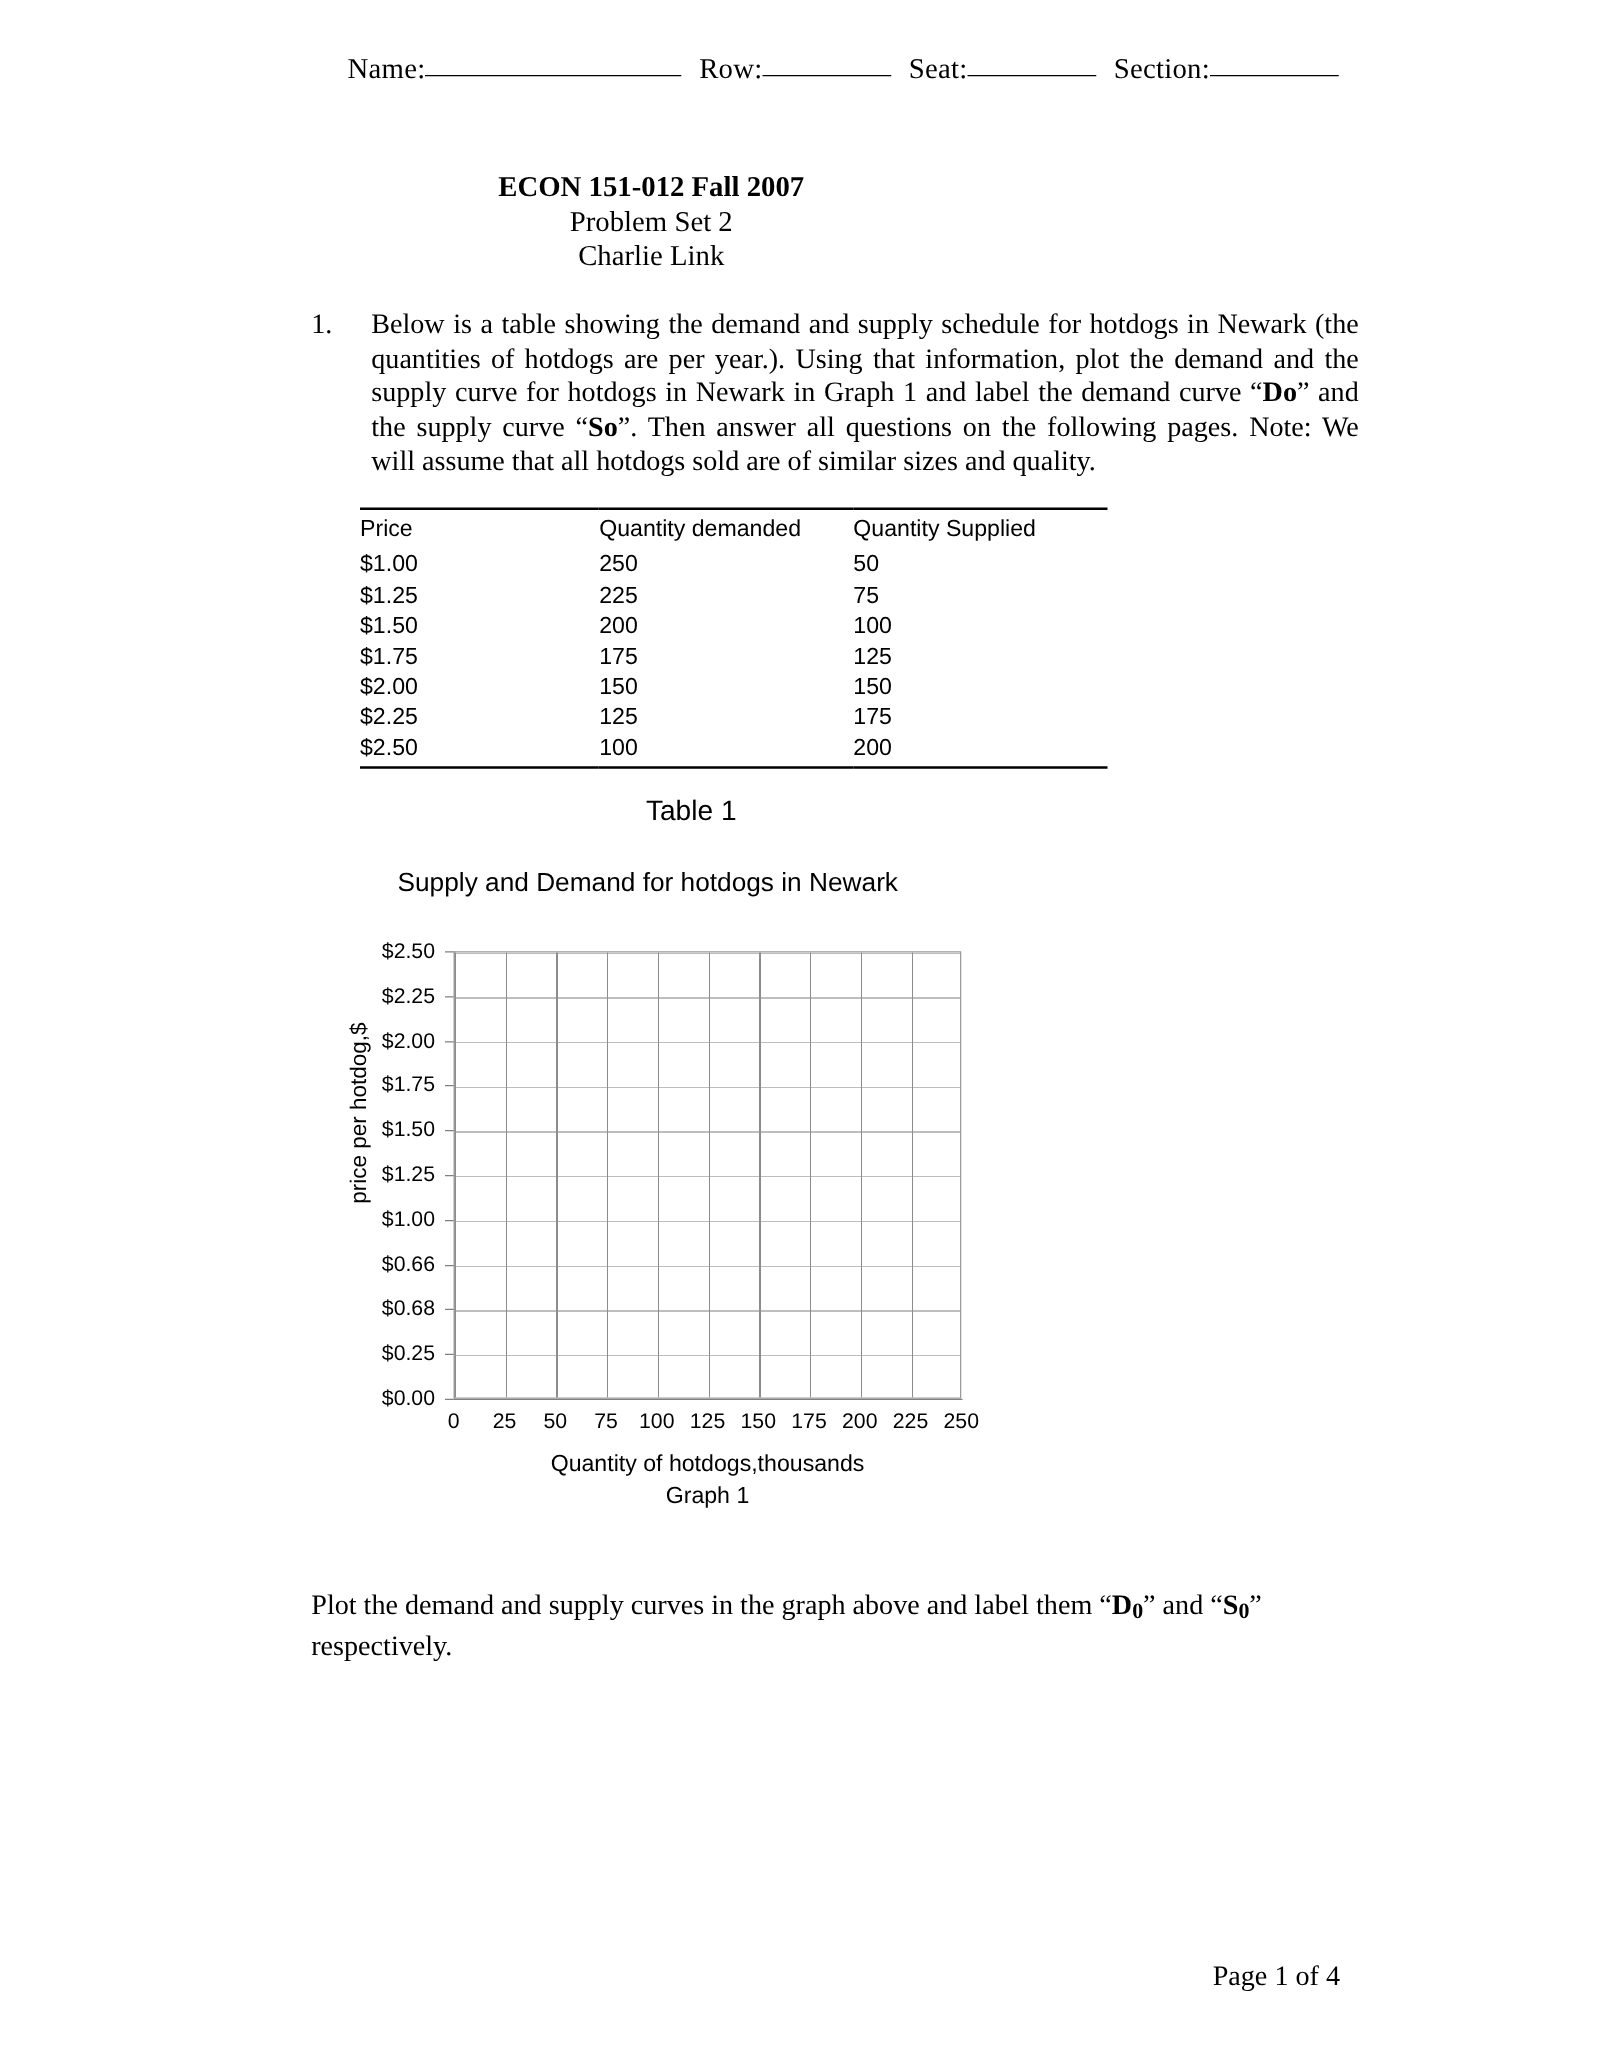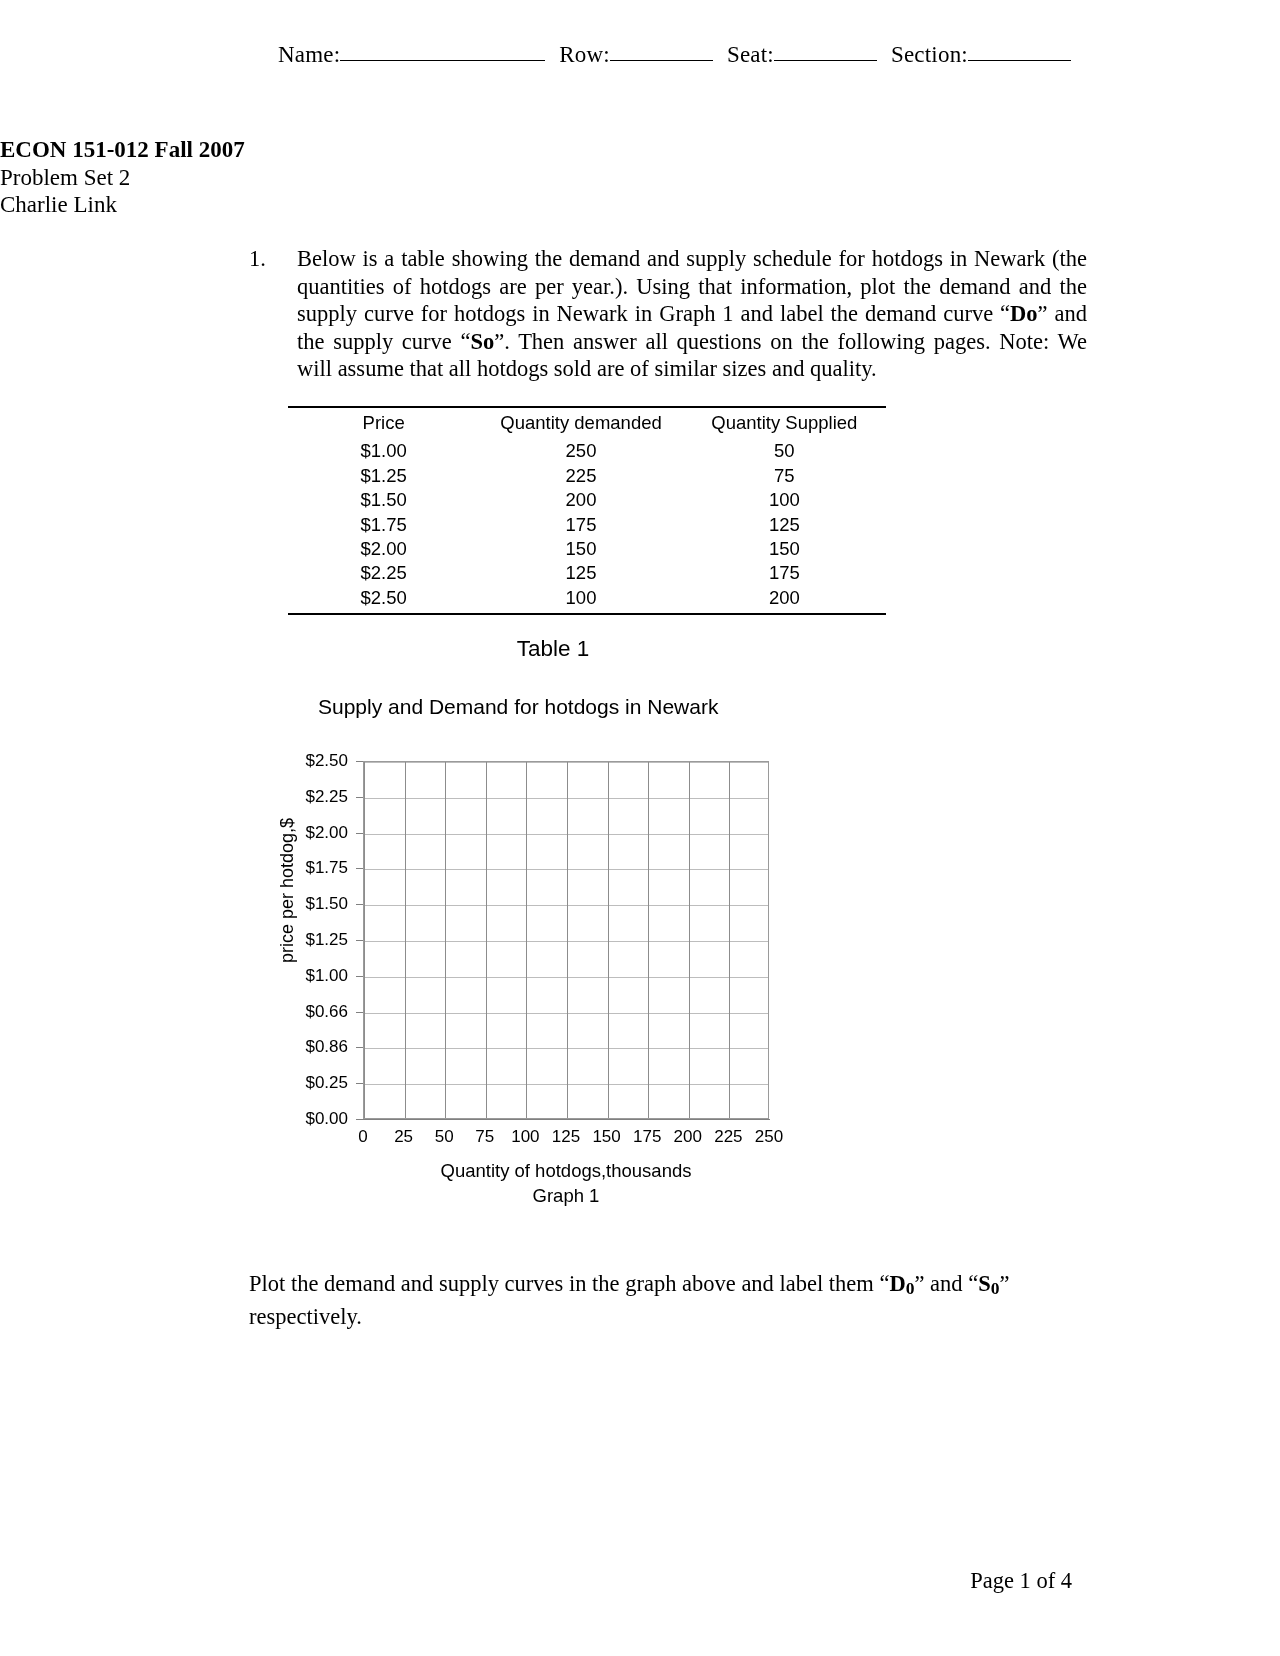--- a/index.html
+++ b/index.html
@@ -37,20 +37,21 @@
   .rule-long  { display:inline-block; border-bottom:1.5px solid #000; width:205px; vertical-align: 1px;}
   .rule-med   { display:inline-block; border-bottom:1.5px solid #000; width:103px; vertical-align: 1px;}
   .gap-a { display:inline-block; width:14px; }
 
   
   .title-block {
     position: absolute;
     top: 136px;
     left: 0;
     width: 1042px;
+    text-align: center;
   }
   .title-block .t1 {
     font-size: 23px;
     font-weight: bold;
     line-height: 28px;
   }
   .title-block .t2, .title-block .t3 {
     font-size: 23px;
     line-height: 27px;
   }
@@ -86,21 +87,21 @@
     width: 598px;
     font-family: "Liberation Sans", "DejaVu Sans", sans-serif;
     font-size: 18.5px;
   }
   table.sched {
     border-collapse: collapse;
     width: 100%;
     table-layout: fixed;
   }
   table.sched th, table.sched td {
-    text-align: center;
+    text-align: left;
     padding: 0;
     font-weight: normal;
     line-height: 24.4px;
   }
   table.sched thead tr.hdr-top th { padding-top: 3px; }
   table.sched thead { border-top: 2.2px solid #000; }
   table.sched thead tr.hdr-bot th { border-bottom: 2.2px solid #000; padding-bottom: 2px;}
   table.sched tbody tr:first-child td { padding-top: 4px; }
   table.sched tbody tr:last-child td { border-bottom: 2.2px solid #000; padding-bottom: 3px;}
   col.c1 { width: 32%; }
@@ -320,21 +321,21 @@
   <div class="table-caption">Table 1</div>
 
   <div class="chart-block">
     <div class="chart-title">Supply and Demand for hotdogs in Newark</div>
 
     <div class="yaxis-title">price per hotdog,$</div>
 
     <div class="ylabels">
       <span style="top:358px">$0.00</span>
       <span style="top:322.2px">$0.25</span>
-      <span style="top:286.4px">$0.86</span>
+      <span style="top:286.4px">$0.68</span>
       <span style="top:250.6px">$0.66</span>
       <span style="top:214.8px">$1.00</span>
       <span style="top:179px">$1.25</span>
       <span style="top:143.2px">$1.50</span>
       <span style="top:107.4px">$1.75</span>
       <span style="top:71.6px">$2.00</span>
       <span style="top:35.8px">$2.25</span>
       <span style="top:0px">$2.50</span>
     </div>
 

